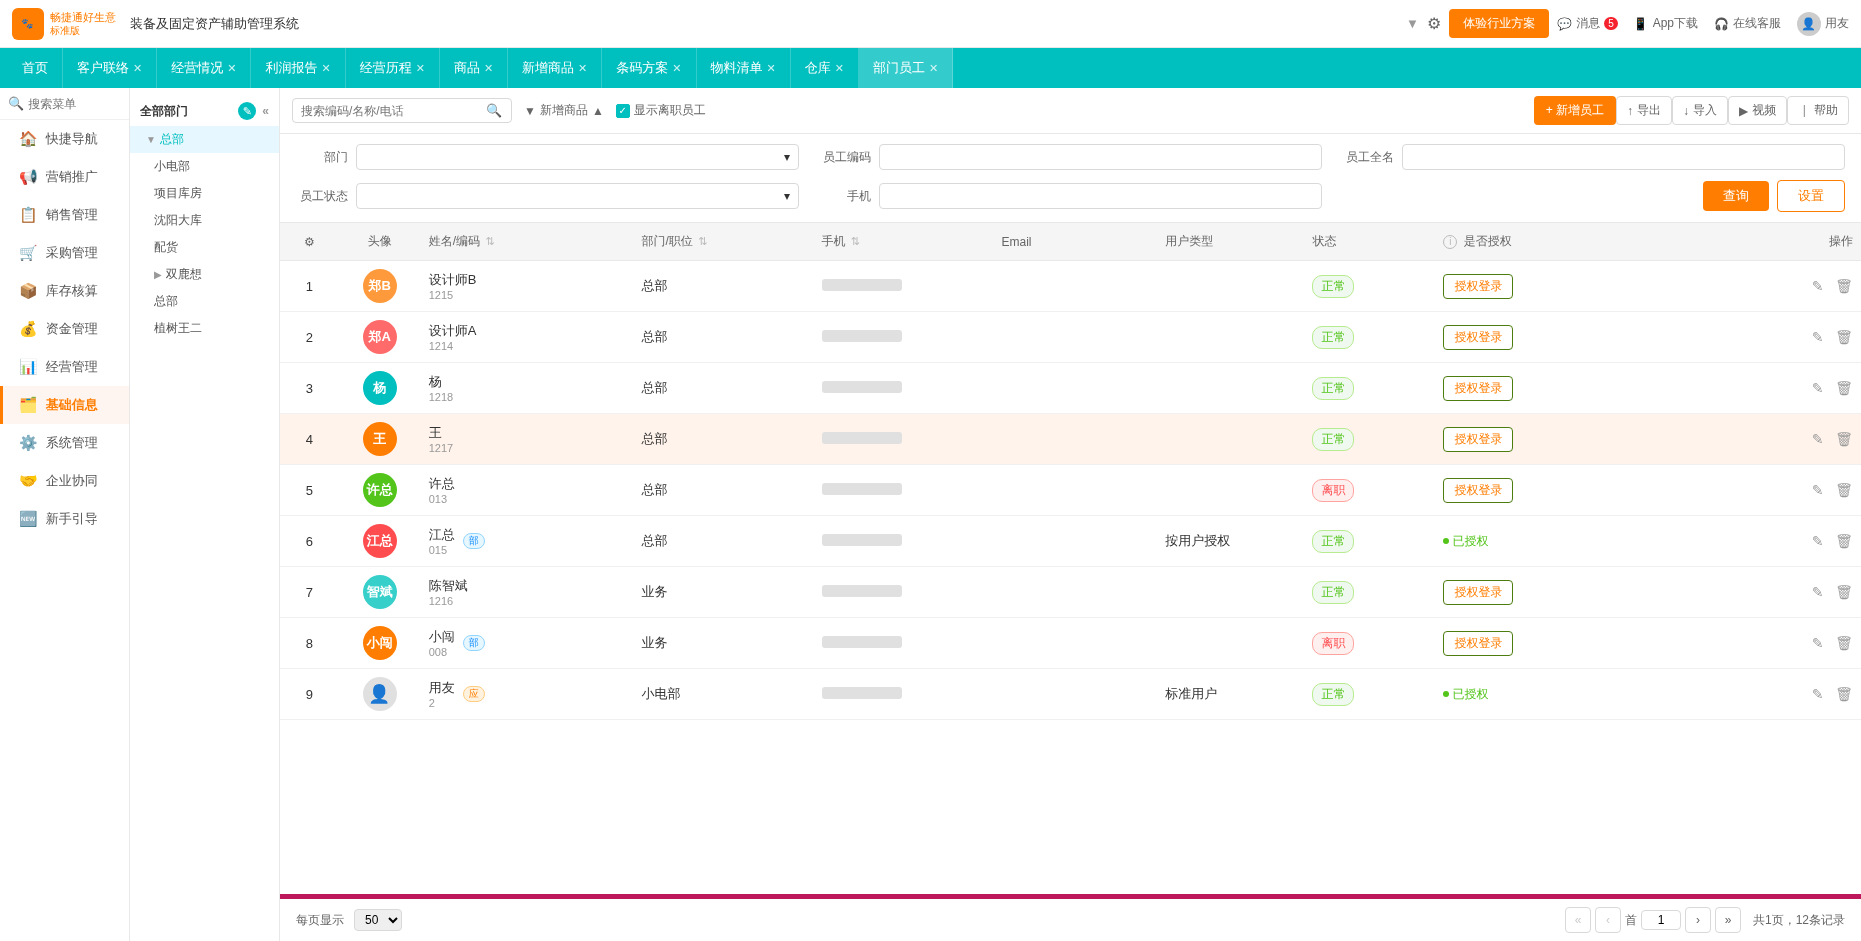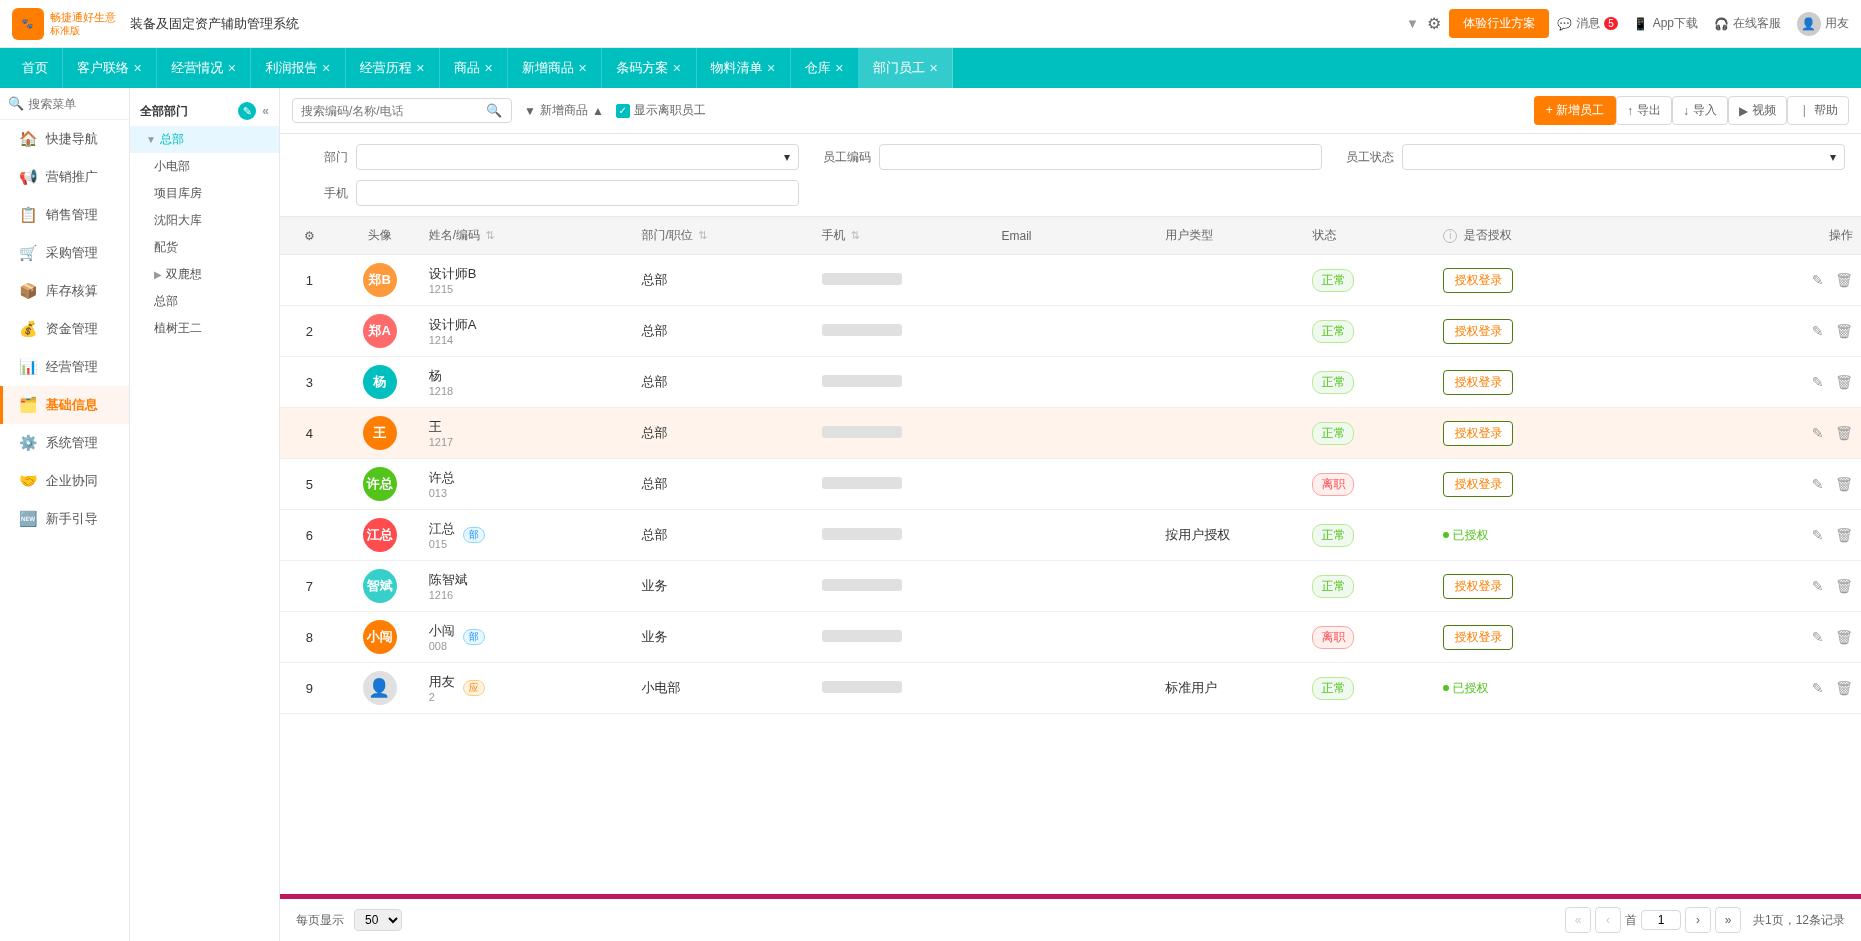--- a/index.html
+++ b/index.html
@@ -514,29 +514,37 @@
         <div class="adv-filter-select">
           <span></span>
           <span>▾</span>
         </div>
       </div>
       <div class="adv-filter-row">
         <span class="adv-filter-label">员工编码</span>
         <input class="adv-filter-input" type="text" style="">
       </div>
       <div class="adv-filter-row">
+        <span class="adv-filter-label">员工全名</span>
+        <input class="adv-filter-input" type="text" style="">
+      </div>
+      <div class="adv-filter-row">
         <span class="adv-filter-label">员工状态</span>
         <div class="adv-filter-select">
           <span></span>
           <span>▾</span>
         </div>
       </div>
       <div class="adv-filter-row">
         <span class="adv-filter-label">手机</span>
         <input class="adv-filter-input" type="text" style="">
+      </div>
+      <div class="adv-filter-actions">
+        <button class="btn-query">查询</button>
+        <button class="btn-set">设置</button>
       </div>
     </div>
 
     <div class="table-wrap">
       <table>
         <thead>
           <tr>
             <th class="col-settings">⚙</th>
             <th class="col-avatar">头像</th>
             <th class="col-name">

